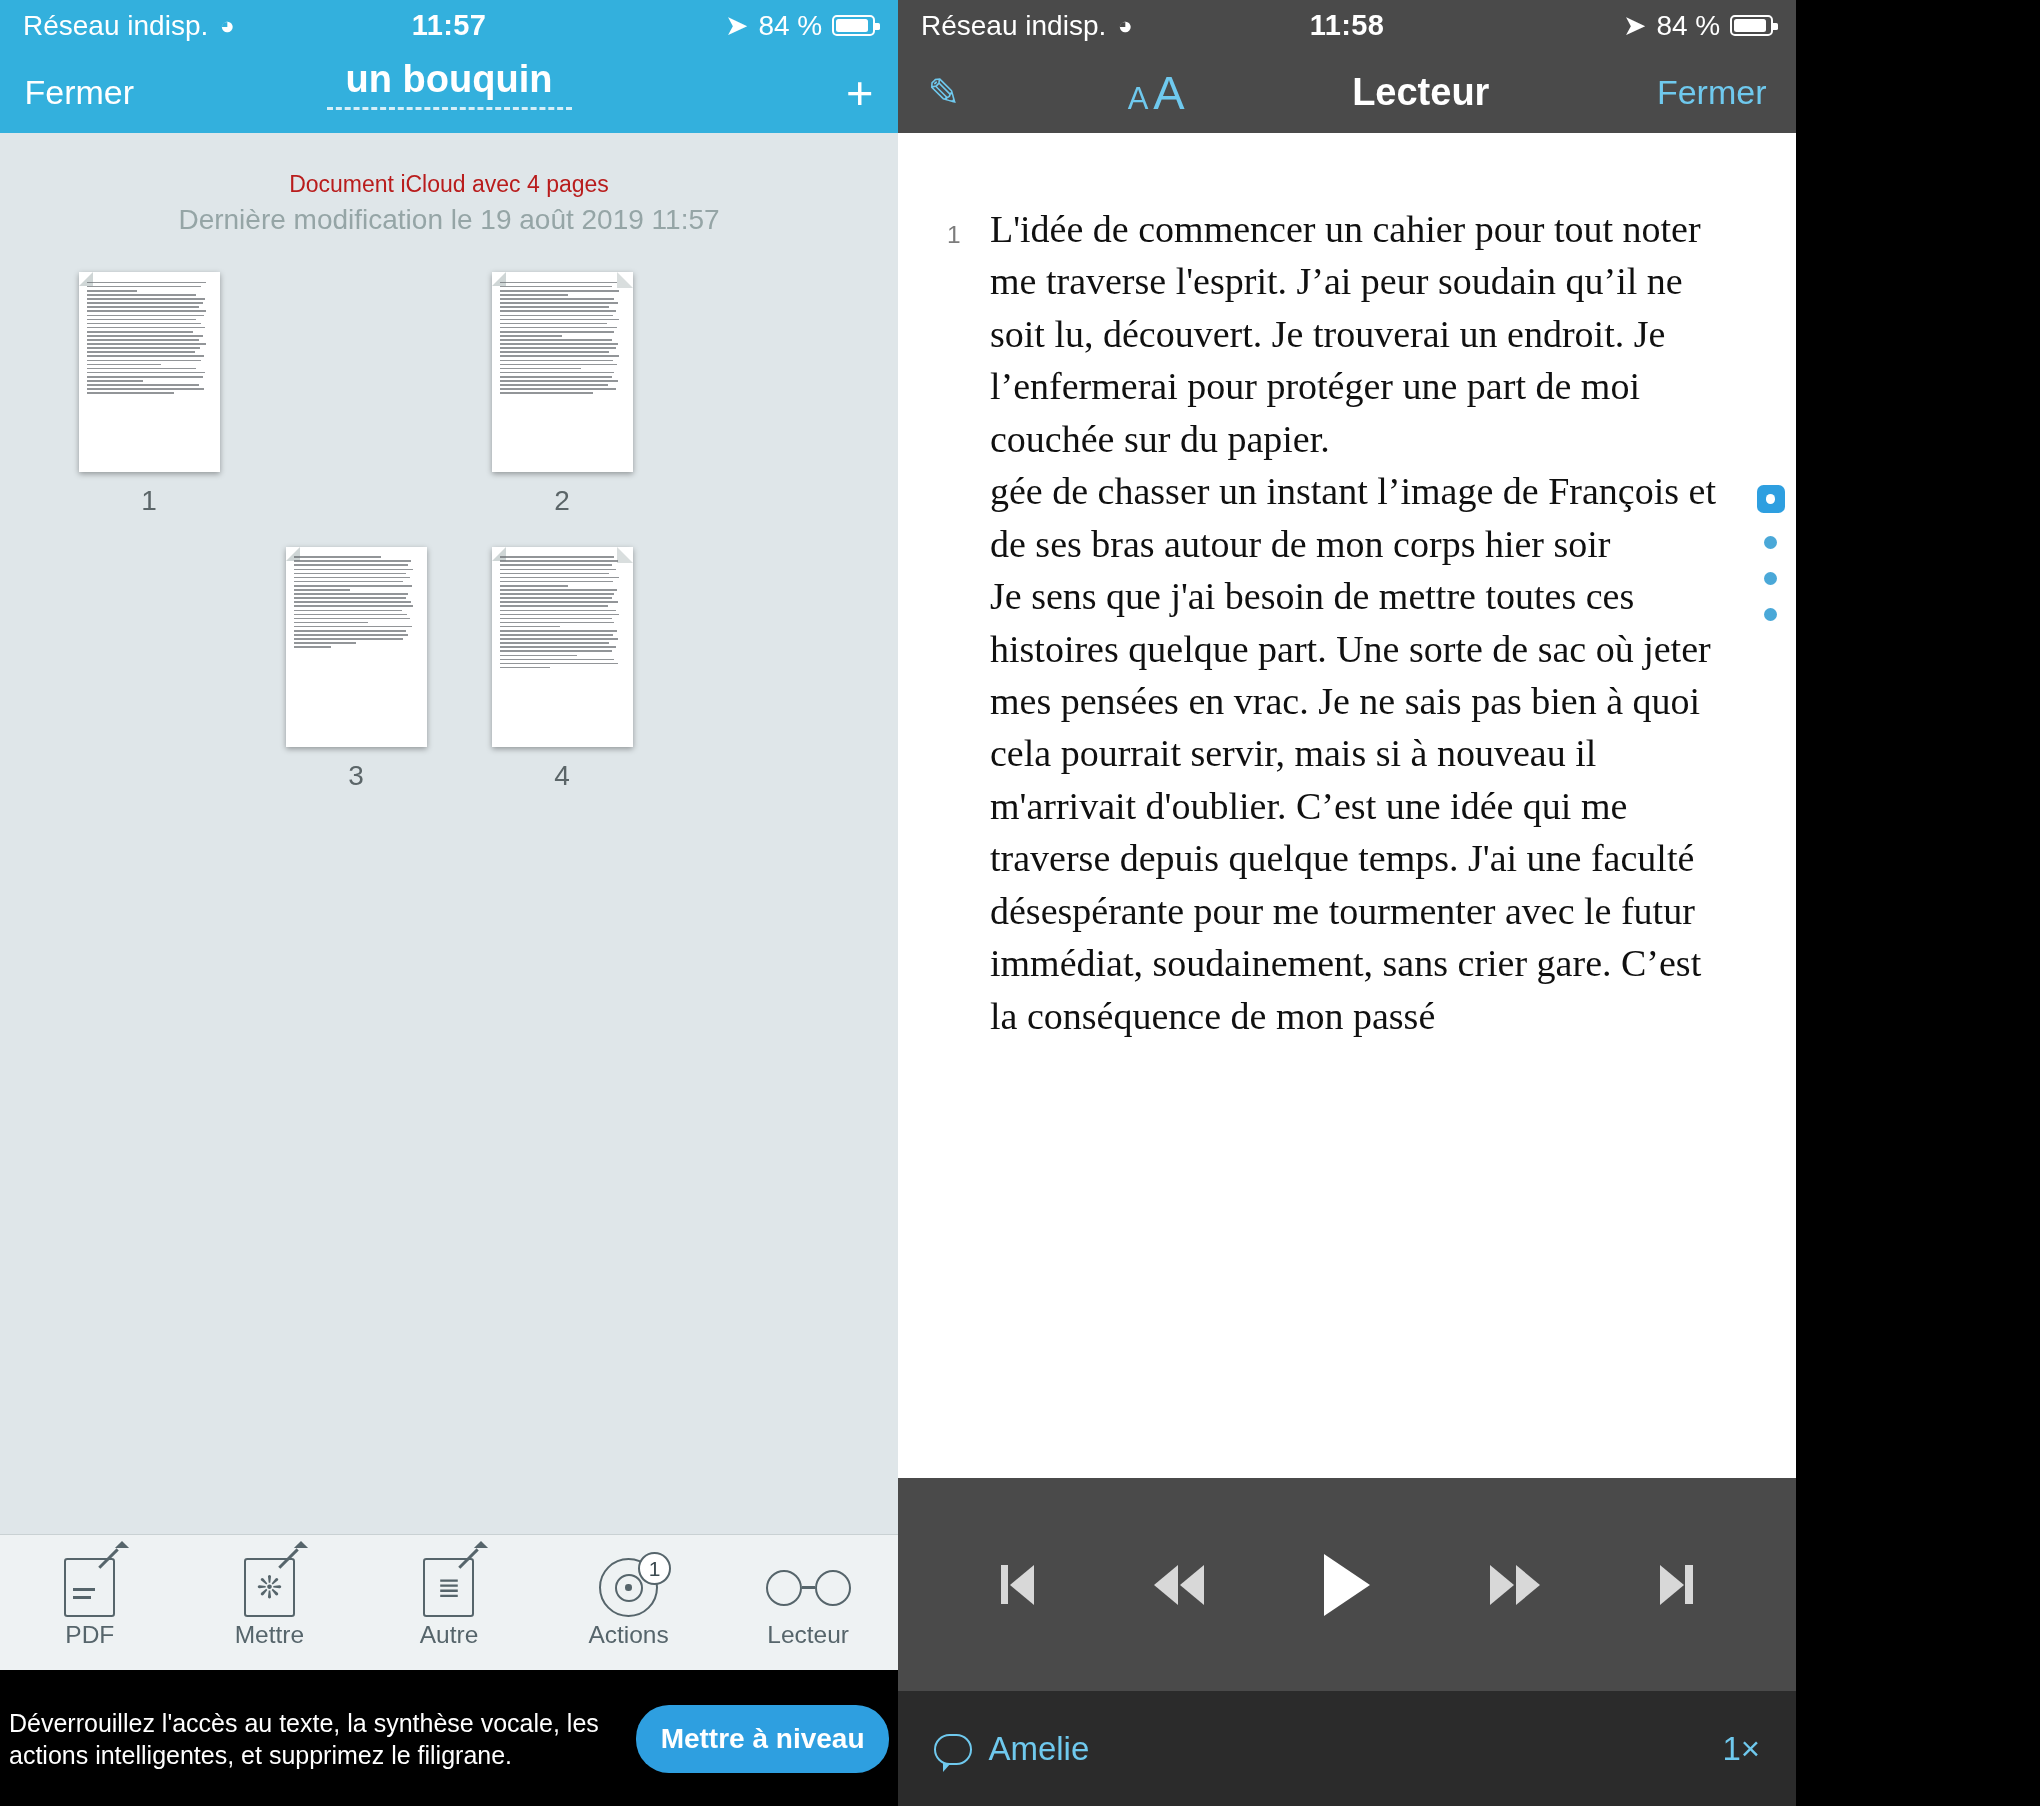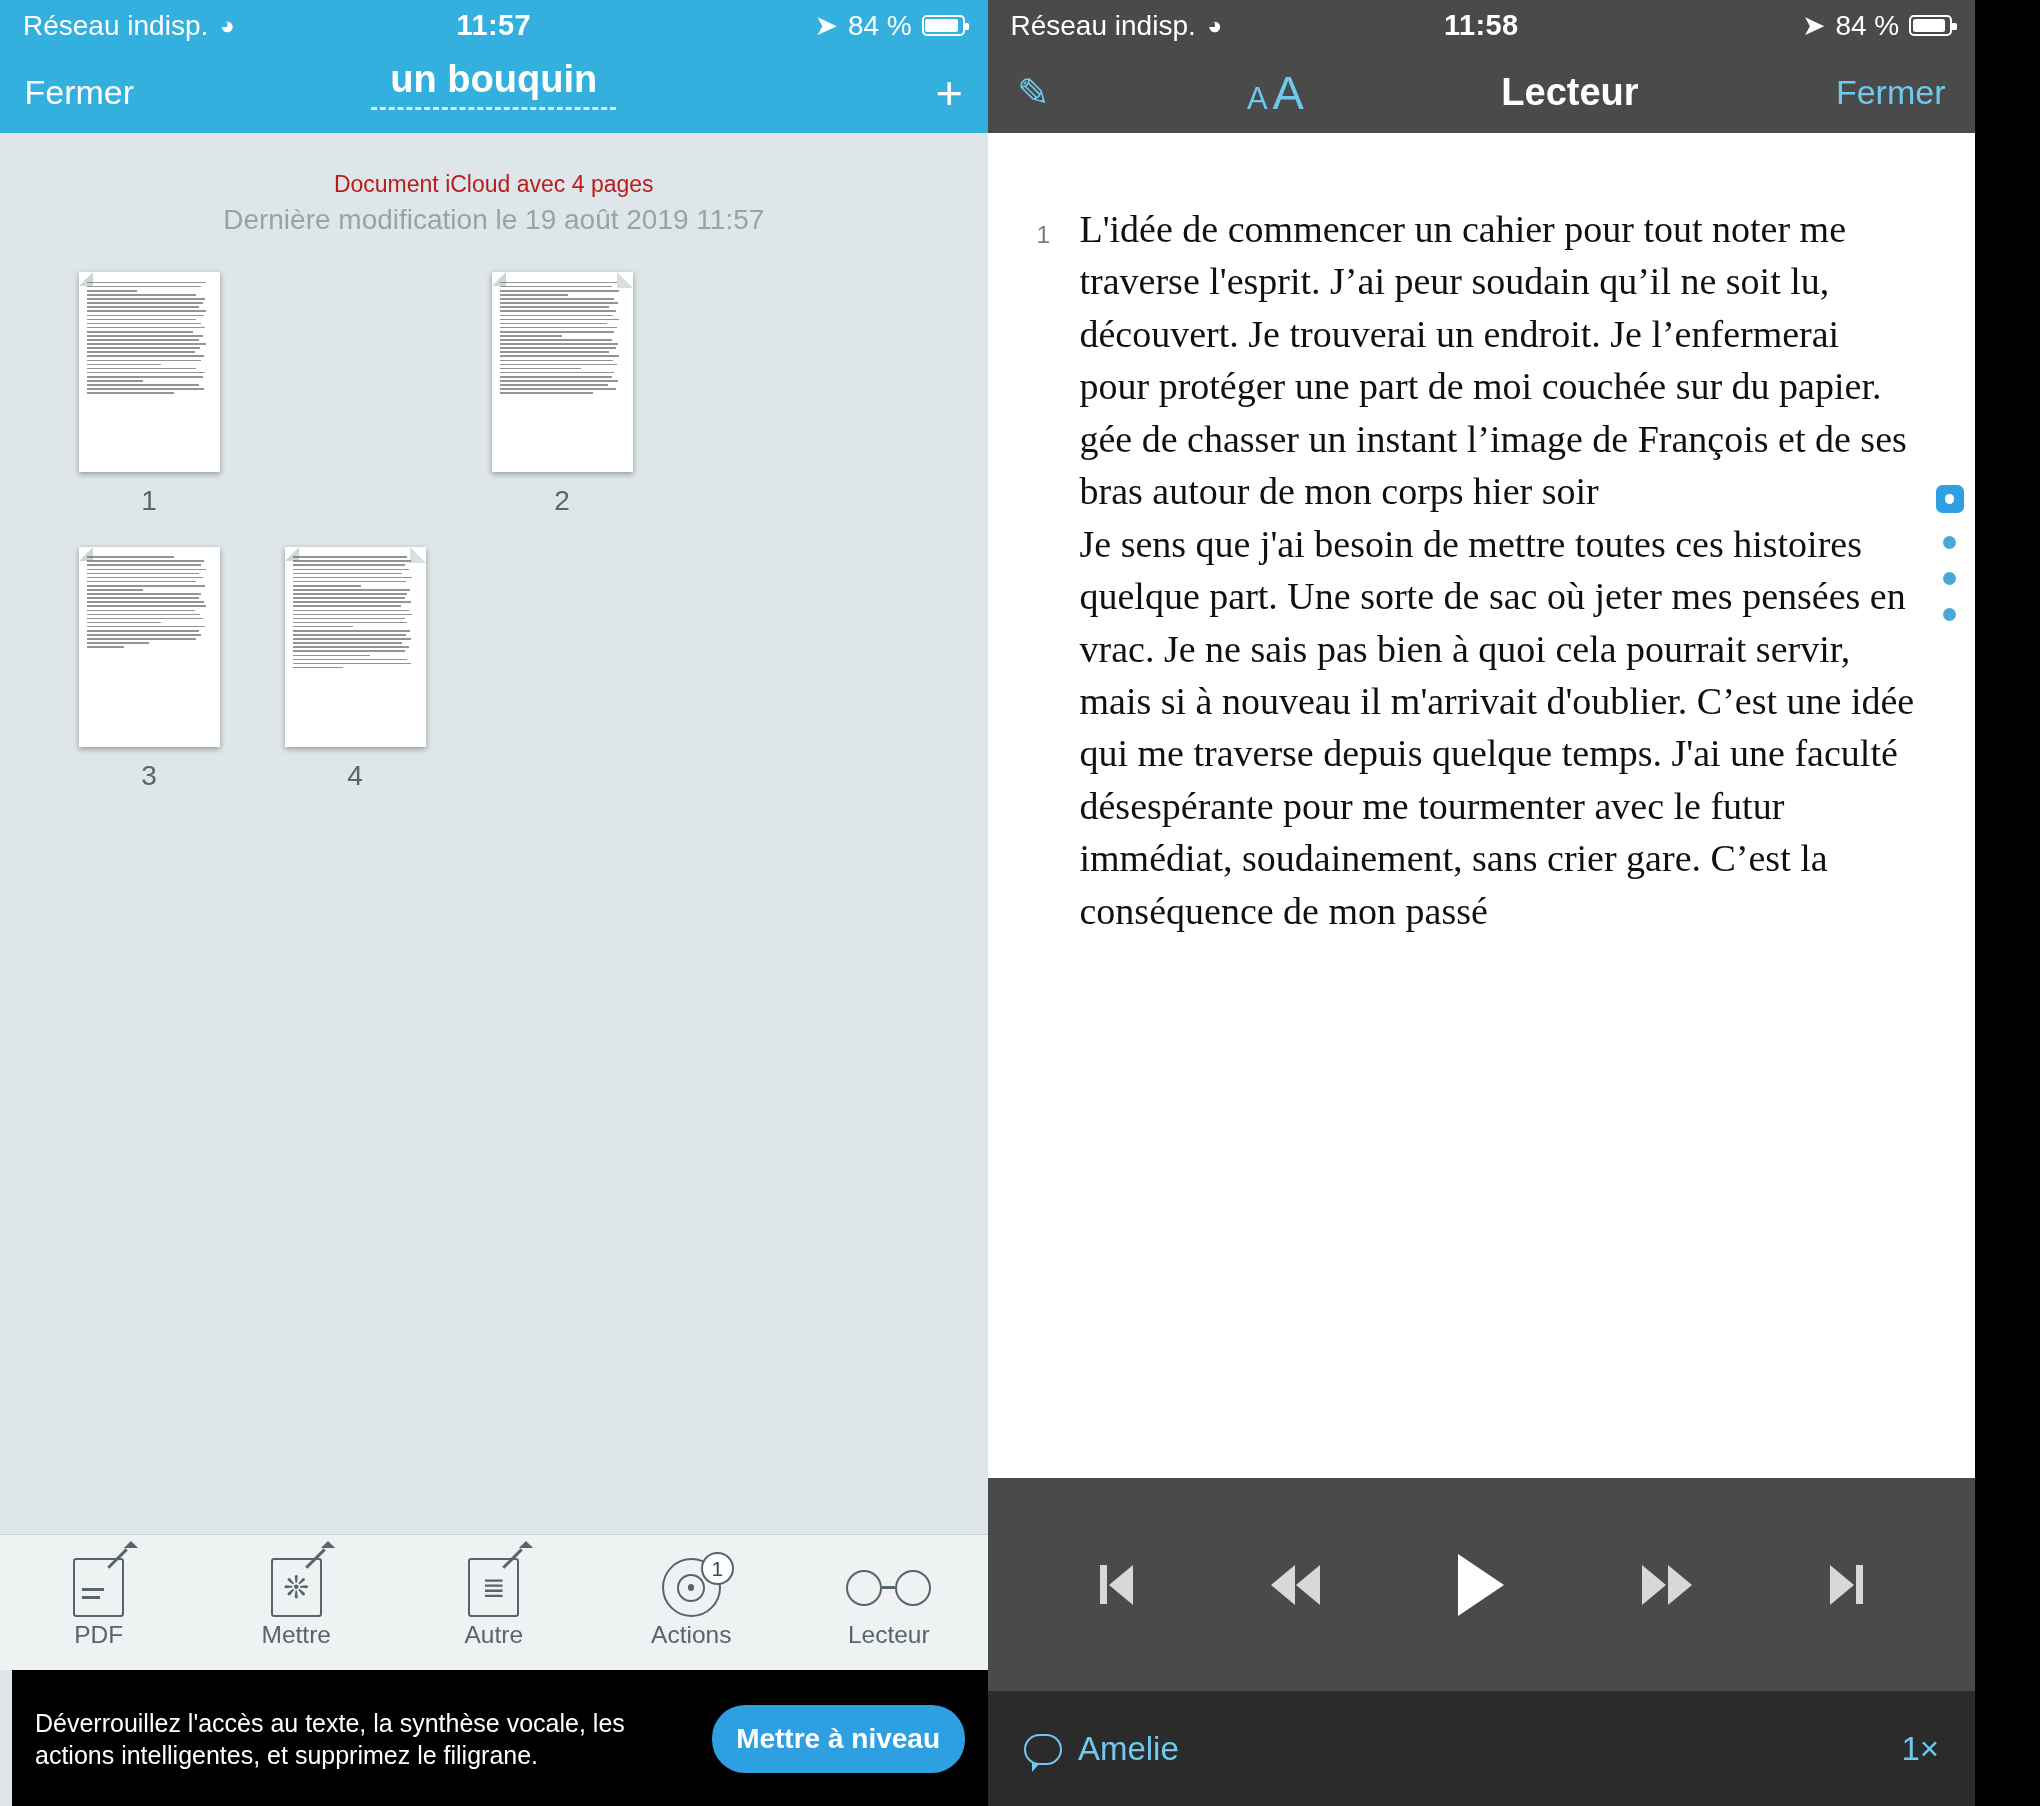--- a/index.html
+++ b/index.html
@@ -2,21 +2,21 @@
 <html style="font-size:13px"><head>
 <meta charset="utf-8">
 <style>
   * { box-sizing: border-box; margin: 0; padding: 0; }
   html, body {
     width: 2041px; height: 1807px;
     font-family: "Liberation Sans", sans-serif;
     background: #000;
     overflow: hidden;
   }
-  .screens { display: flex; width: 1975px; height: 1807px; }
+  .screens { display: flex; width: 1796px; height: 1807px; }
 
   
   .left {
     width: 1020px; height: 1807px;
     background: #dfe6e9;
     position: relative;
     display: flex; flex-direction: column;
   }
   .statusbar {
     height: 51px; flex: 0 0 51px;
@@ -139,21 +139,21 @@
   }
   .glasses { display: flex; align-items: center; }
   .glasses i {
     width: 36px; height: 36px; border: 2.5px solid #56656b; border-radius: 50%;
     display: block;
   }
   .glasses .bridge { width: 13px; height: 2.5px; background: #56656b; border: 0; border-radius: 0; }
 
   .promo {
     flex: 0 0 137px; height: 137px; background: #000; color: #fff;
-    display: flex; align-items: center; padding: 0 23px; margin-left: 12px;
+    display: flex; align-items: center; padding: 0 9px;
   }
   .promo-text { font-size: 25px; line-height: 1.28; max-width: 606px; }
   .promo-btn {
     margin-left: auto; background: #2e9fe0; color: #fff;
     font-size: 28px; font-weight: bold;
     padding: 18px 24.5px; border-radius: 33px; white-space: nowrap;
   }
 
   
   .right {

